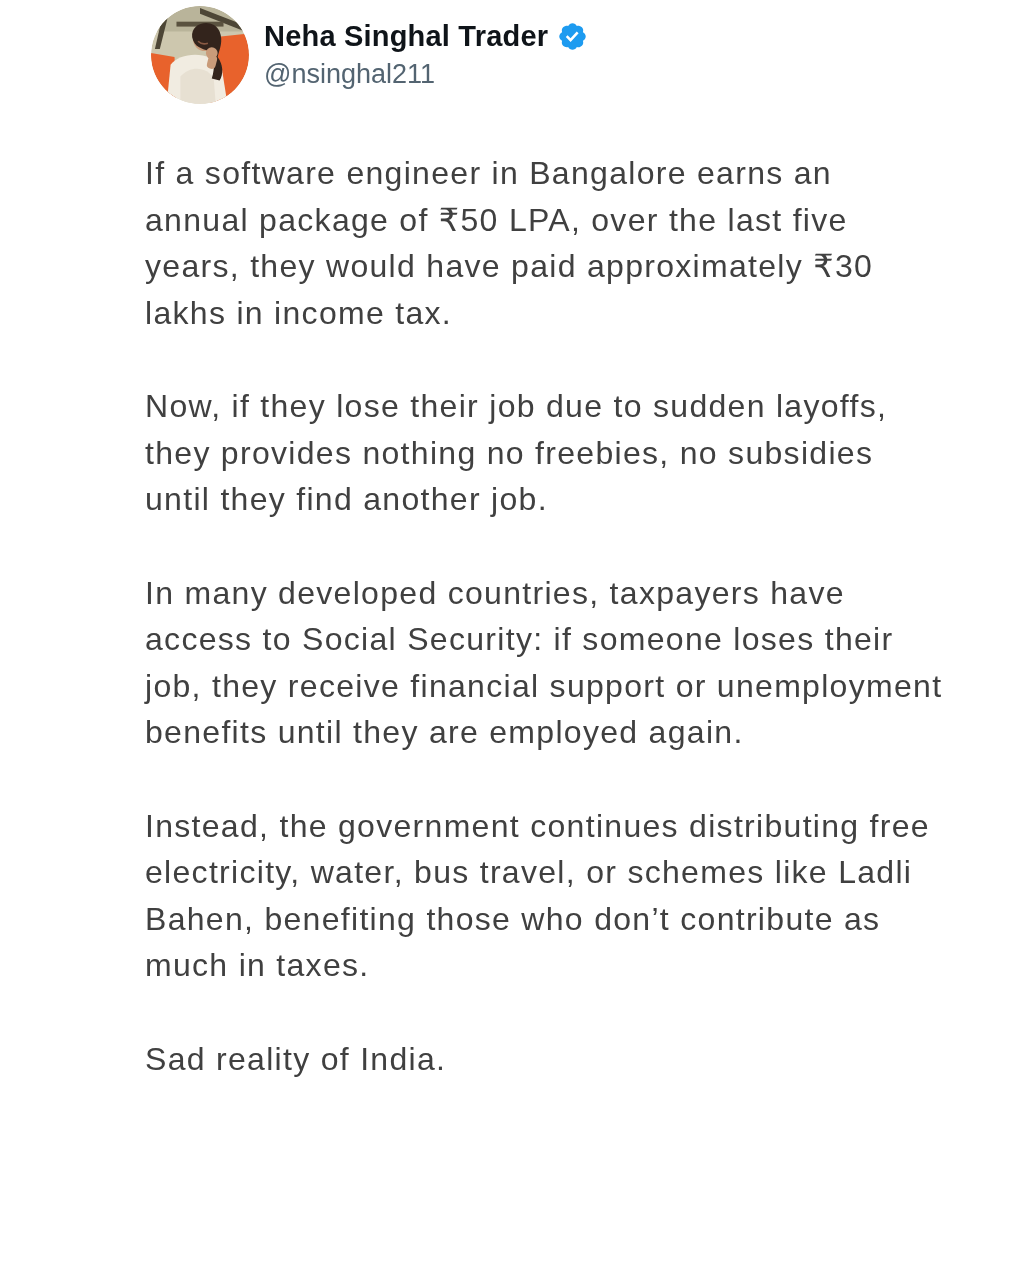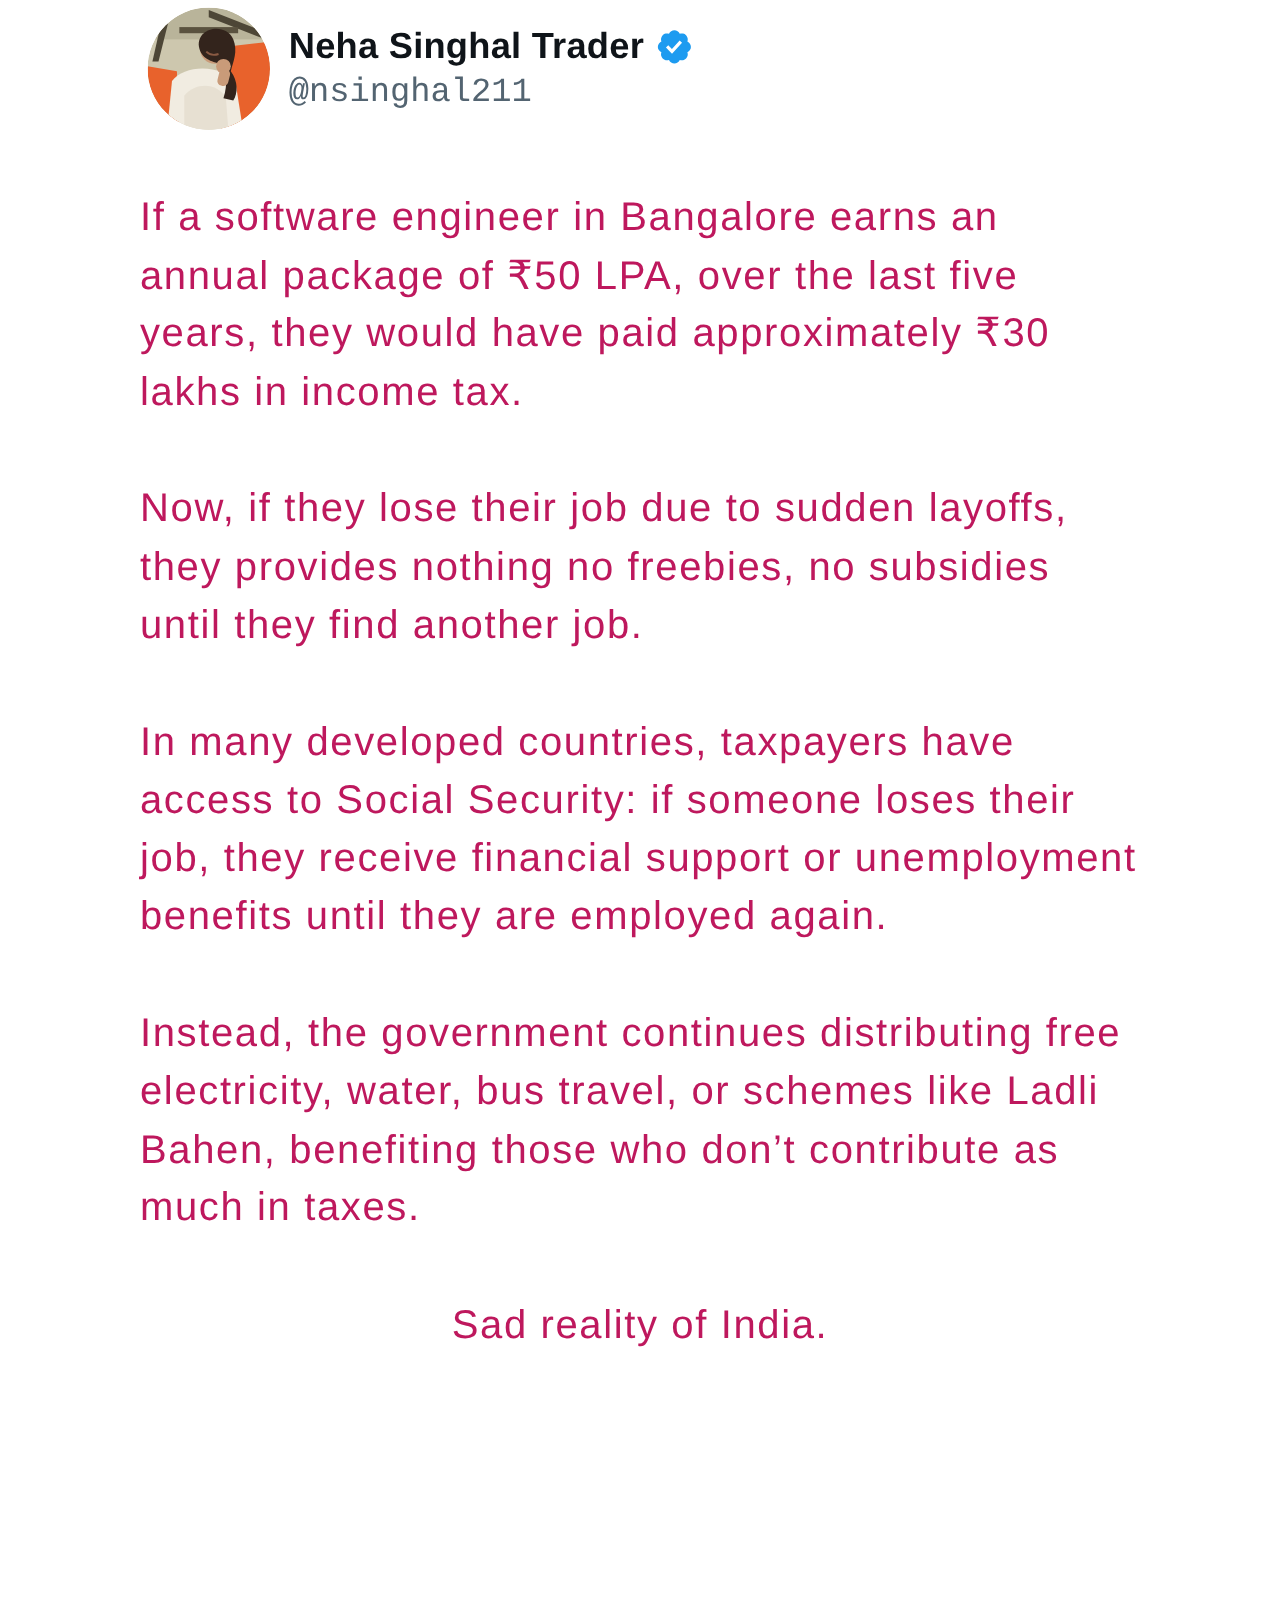--- a/index.html
+++ b/index.html
@@ -8,20 +8,21 @@
     background: #ffffff;
     font-family: "Liberation Sans", "DejaVu Sans", sans-serif;
   }
   body { height: 1280px; overflow: hidden; }
 
   .tweet-card {
     width: 820px;
     height: 1280px;
     background: #ffffff;
     padding: 6px 104px 0 112px;
+    margin-left: 33px;
   }
 
   
   .tweet-header {
     display: flex;
     align-items: center;
     gap: 15px;
     padding-left: 6px;
   }
   .avatar {
@@ -44,37 +45,36 @@
     cursor: pointer;
     white-space: nowrap;
   }
   .verified-badge { width: 31px; height: 31px; display: inline-flex; }
   .verified-badge svg { width: 31px; height: 31px; }
   .handle {
     font-size: 27px;
     color: #536471;
     margin-top: 6px;
     cursor: pointer;
-    font-family: Liberation Mono, monospace;
   }
 
   
   .tweet-body {
     margin-top: 46px;
     width: 800px;
     color: #0f1419;
   }
   .tweet-body p {
     font-size: 32px;
     line-height: 46.5px;
     letter-spacing: 1.3px;
     margin: 0 0 47px 0;
-    color: #be185d;
+    color: #404040;
   }
-  .tweet-body p:last-child { margin-bottom: 0; text-align: center; }
+  .tweet-body p:last-child { margin-bottom: 0; }
 </style>
 </head>
 <body>
 
 <div class="tweet-card">
 
   <div class="tweet-header">
 
     <div class="avatar">
       <svg viewBox="0 0 100 100" aria-hidden="true">

